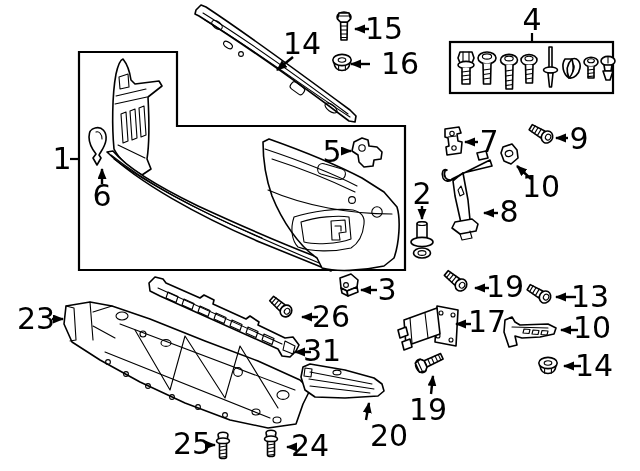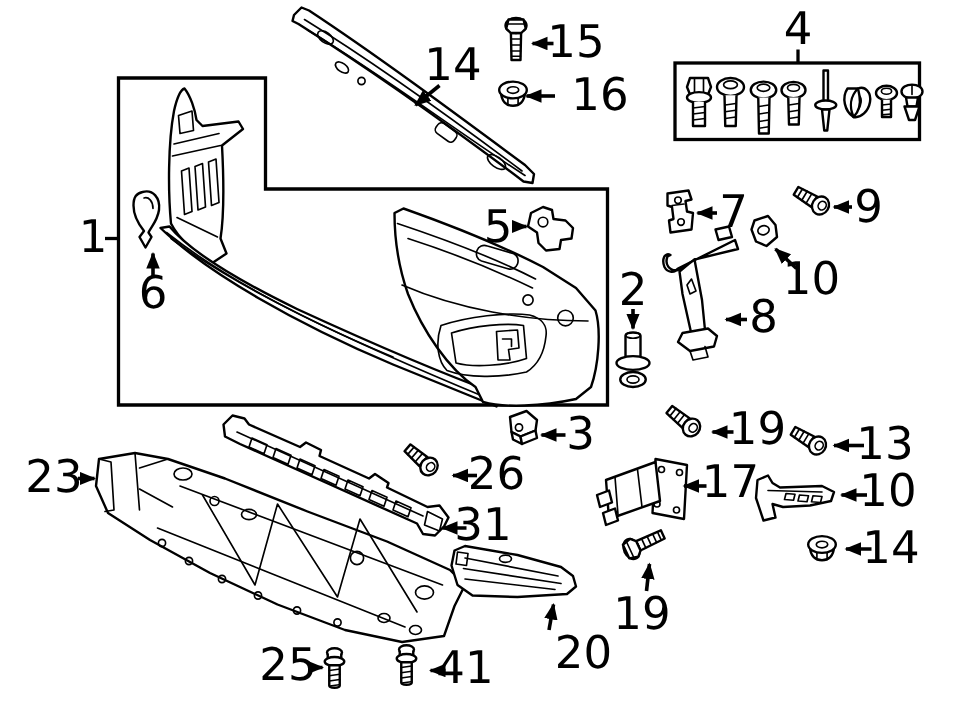--- a/index.html
+++ b/index.html
@@ -319,16 +319,16 @@
 <div class="callout" style="left:302px;top:44px">14</div>
 <div class="callout" style="left:384px;top:29px">15</div>
 <div class="callout" style="left:400px;top:64px">16</div>
 <div class="callout" style="left:487px;top:322px">17</div>
 <div class="callout" style="left:505px;top:287px">19</div>
 <div class="callout" style="left:428px;top:410px">19</div>
 <div class="callout" style="left:389px;top:436px">20</div>
 <div class="callout" style="left:322px;top:351px">31</div>
 <div class="callout" style="left:331px;top:317px">26</div>
 <div class="callout" style="left:36px;top:319px">23</div>
-<div class="callout" style="left:310px;top:446px">41</div>
+<div class="callout" style="left:310px;top:446px">24</div>
 <div class="callout" style="left:192px;top:444px">25</div>
 
 </div>
 
 </body></html>

